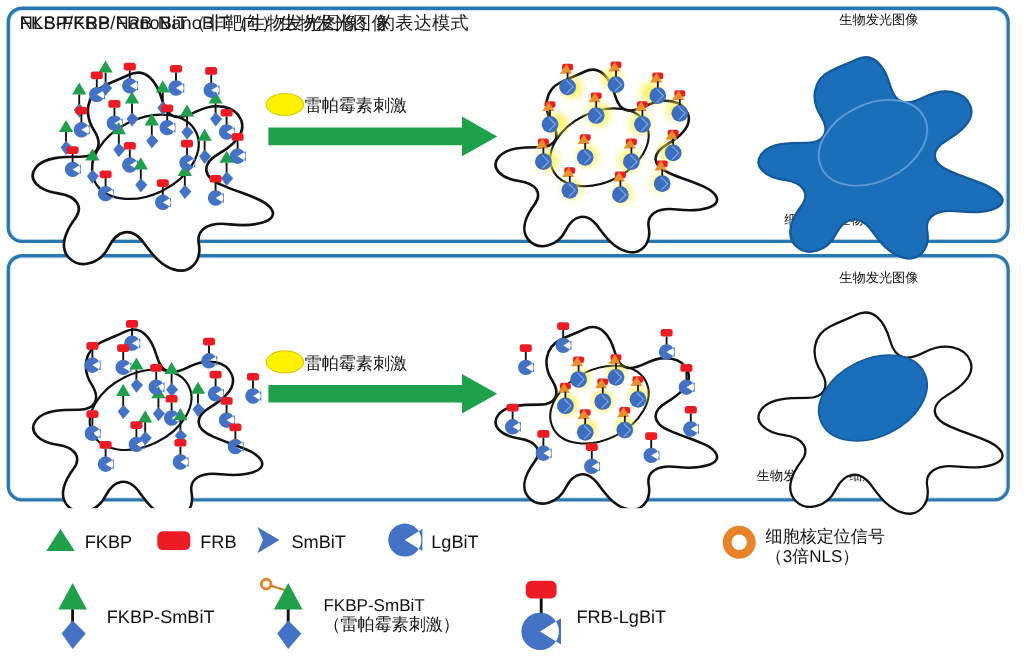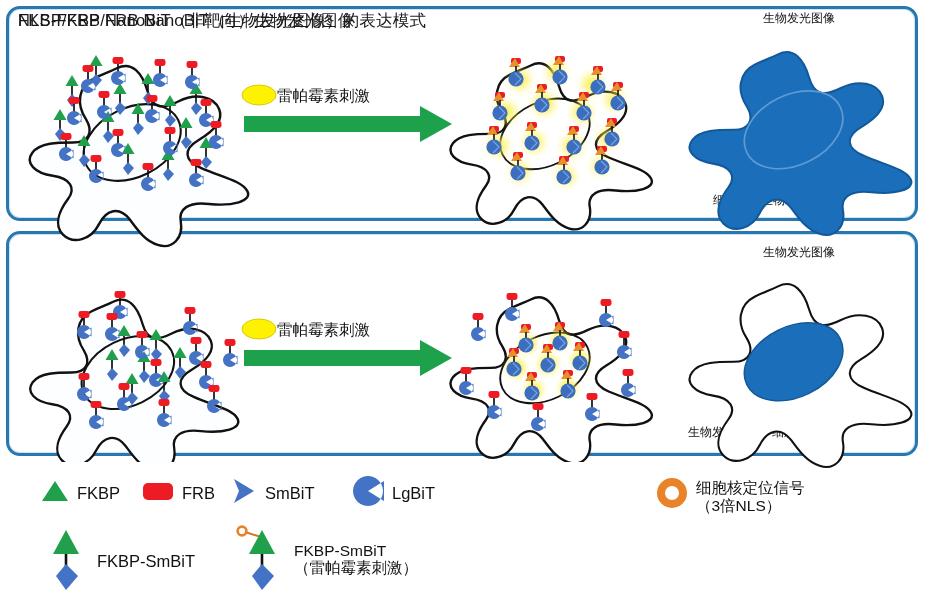--- a/index.html
+++ b/index.html
@@ -361,13 +361,23 @@
         <line x1="30" y1="34" x2="30" y2="48" stroke="#111" stroke-width="2.6"></line>
         <path d="M 30 44 L 42 56 L 30 70 L 20 56 Z" fill="#4472C4"></path>
       </svg>
     </span>
     <span class="lg-text two" style="margin-left:6px;">
       <span>FKBP-SmBiT</span><br>
       <span>（雷帕霉素刺激）</span>
     </span>
   </div>
 
+  <div class="lg-item" style="left:470px;top:62px;">
+    <span class="lg-ico">
+      <svg width="44" height="70">
+        <rect x="8" y="4" width="28" height="16" rx="5" fill="#ED1C24"></rect>
+        <line x1="22" y1="20" x2="22" y2="34" stroke="#111" stroke-width="2.6"></line>
+        <path d="M 21 50 m 0 -17 a 17 17 0 1 0 0.01 0 Z M 21 50 L 40 38 L 40 62 Z" fill="#4472C4" fill-rule="evenodd"></path>
+      </svg>
+    </span>
+    <span class="lg-text" style="margin-left:10px;">FRB-LgBiT</span>
+  </div>
 </div>
 
 </body></html>

